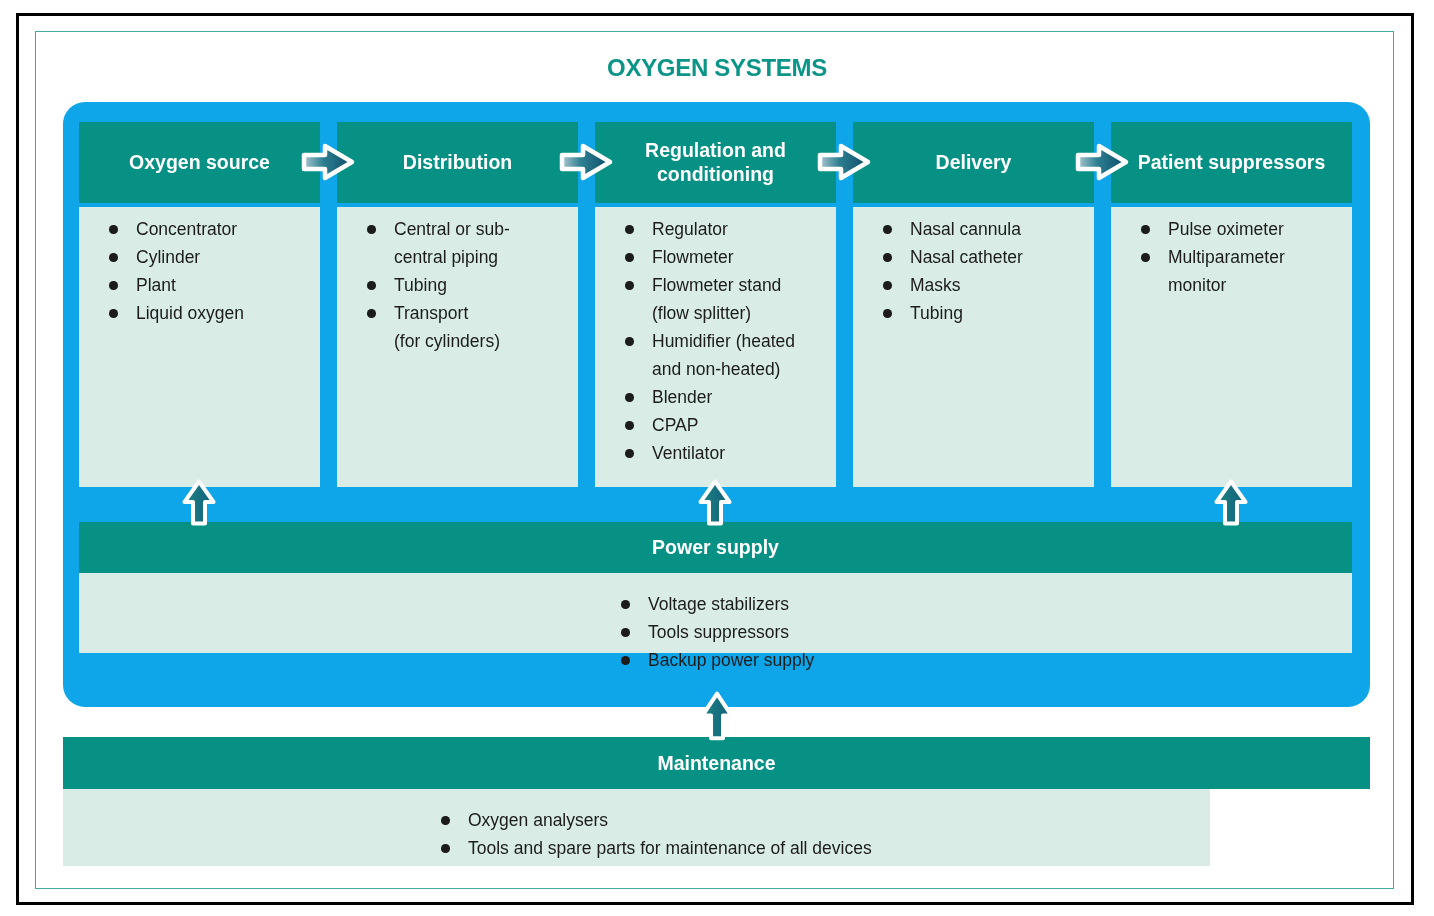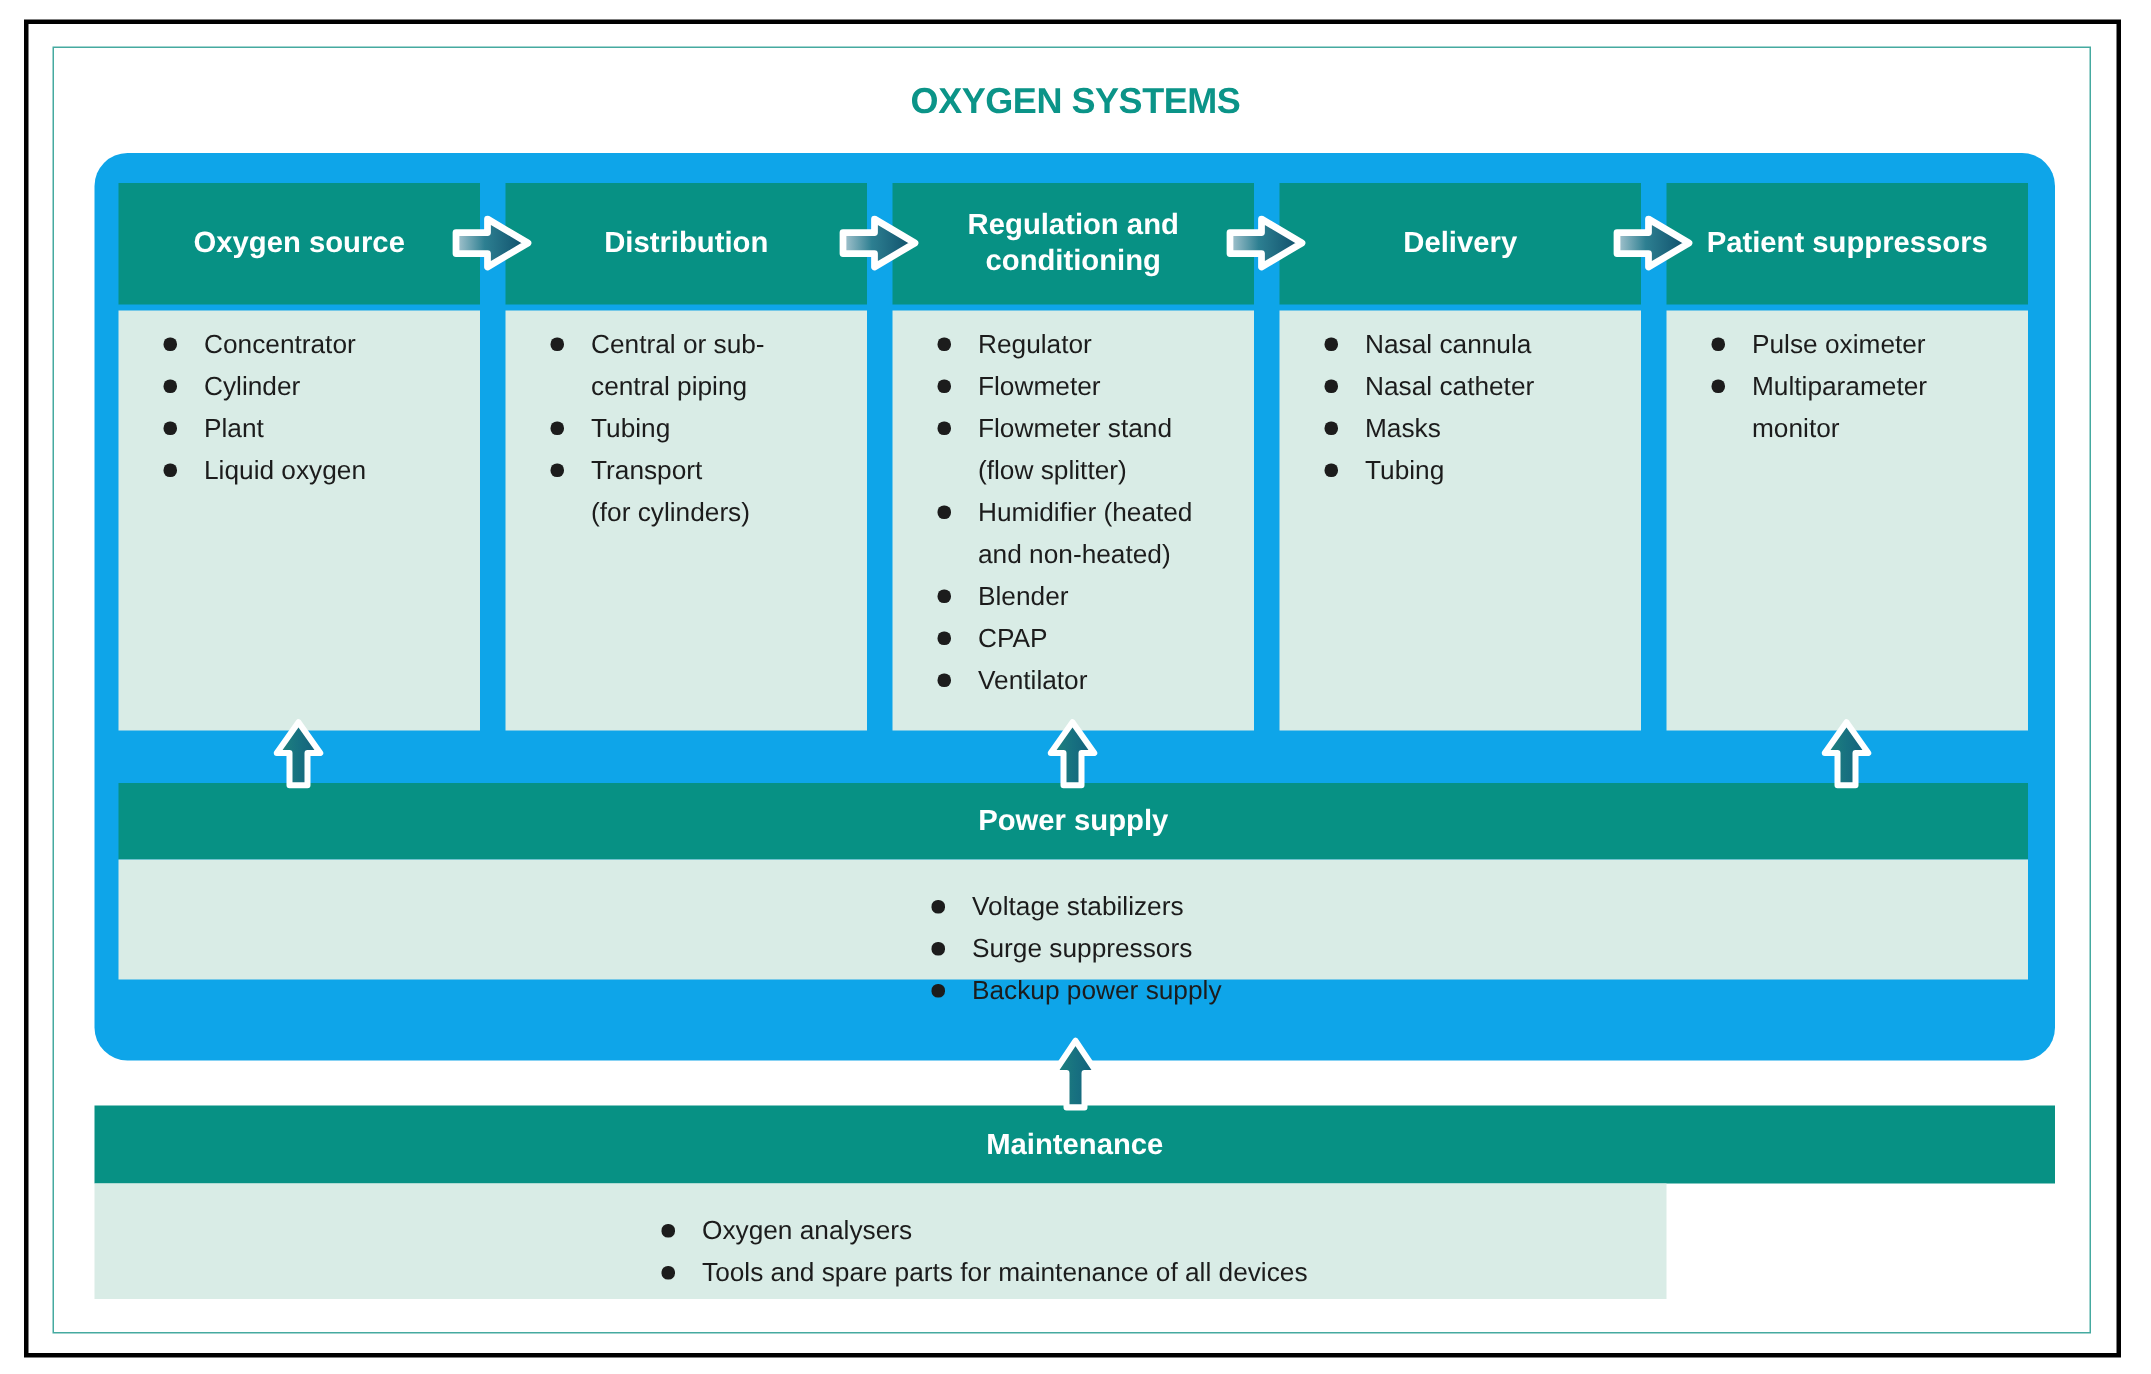--- a/index.html
+++ b/index.html
@@ -64,21 +64,21 @@
     background:#d9ece6;
   }
   .power-body .bullet-list { padding:13px 0 0 538px; }
   .bottom-arrow { position:absolute; left:698px; top:688px; width:38px; height:55px; z-index:6; }
   .maintenance-header {
     position:absolute; left:63px; top:737px; width:1307px; height:52px;
     background:#079184; color:#fff; display:flex; align-items:center;
     justify-content:center; font-size:19.5px; font-weight:700;
   }
   .maintenance-body {
-    position:absolute; left:63px; top:789px; width:1048px; height:77px;
+    position:absolute; left:63px; top:789px; width:1147px; height:77px;
     background:#d9ece6;
   }
   .maintenance-body .bullet-list { padding:13px 0 0 374px; }
   svg { display:block; }
 </style>
 </head>
 <body>
 
 <svg width="0" height="0" style="position:absolute" aria-hidden="true">
   <defs>
@@ -200,21 +200,21 @@
     <div class="up-arrow u5">
       <svg width="38" height="52" viewBox="0 0 38 52">
           <path d="M13 47.5 V26 H4.5 L19 5.5 L33.5 26 H25 V47.5 Z" fill="url(#gradUp)" stroke="#fff" stroke-width="4" stroke-linejoin="round"></path>
         </svg>
     </div>
 
     <div class="power-header">Power supply</div>
     <div class="power-body">
       <ul class="bullet-list">
           <li>Voltage stabilizers</li>
-          <li>Surge suppressors</li>
+          <li>Tools suppressors</li>
           <li>Backup power supply</li>
         </ul>
     </div>
   </div>
 
   <div class="bottom-arrow">
     <svg width="38" height="55" viewBox="0 0 38 52" preserveAspectRatio="none">
         <path d="M13 47.5 V26 H4.5 L19 5.5 L33.5 26 H25 V47.5 Z" fill="url(#gradUp)" stroke="#fff" stroke-width="4" stroke-linejoin="round"></path>
       </svg>
   </div>

